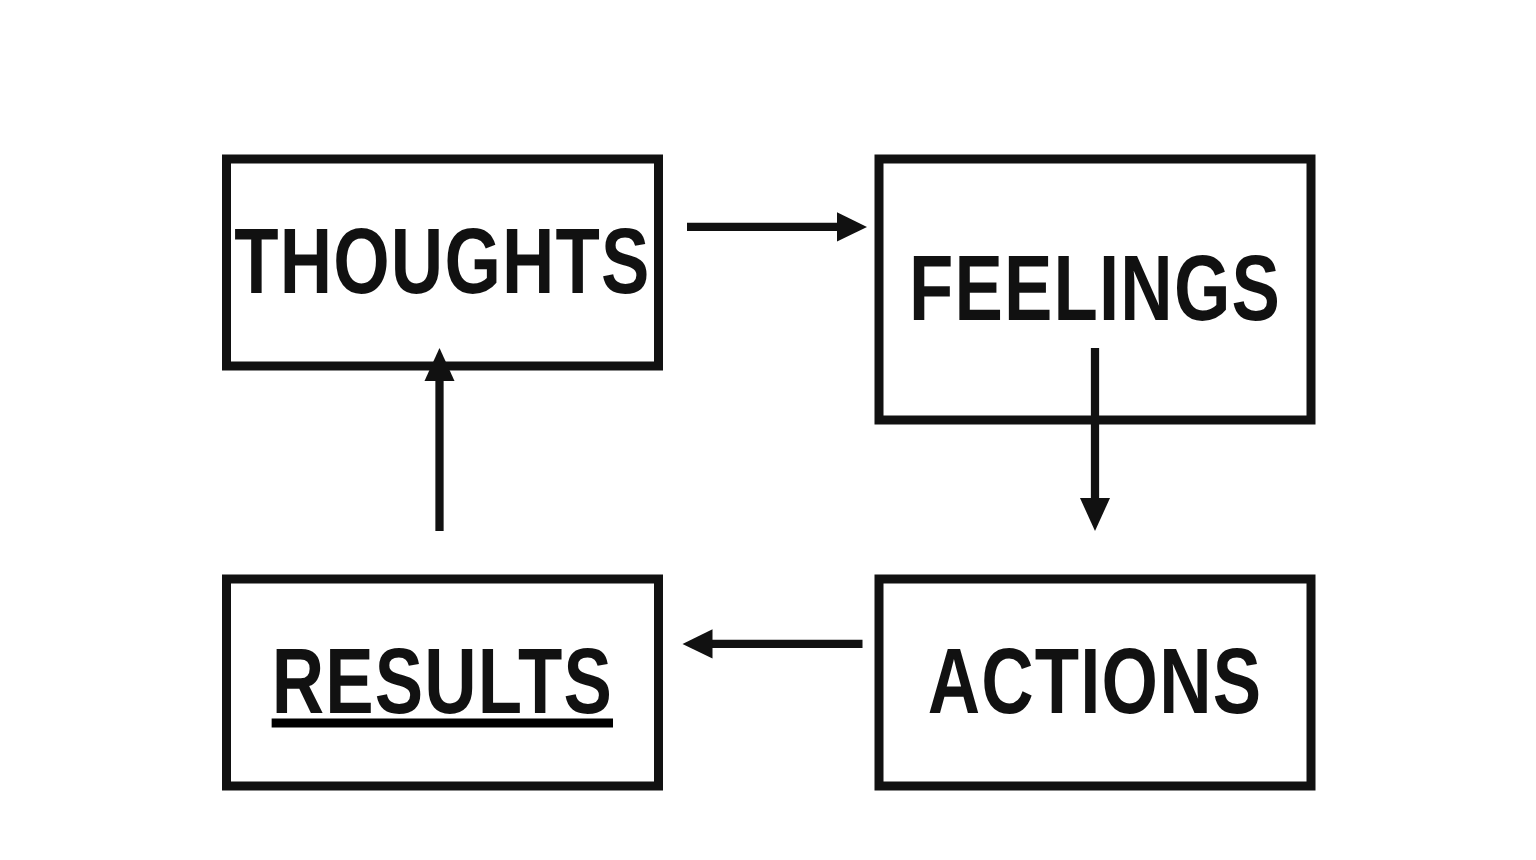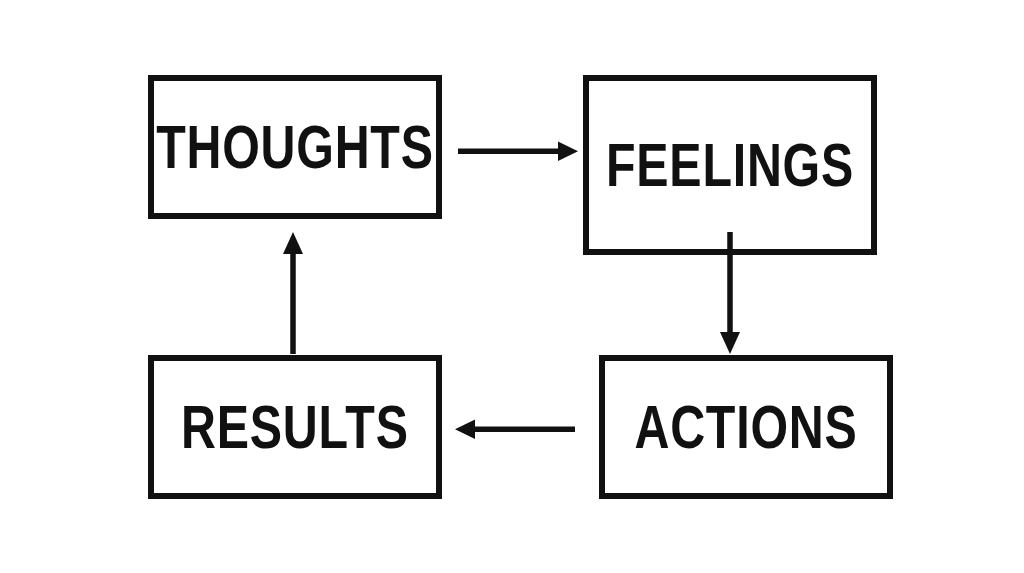--- a/index.html
+++ b/index.html
@@ -19,39 +19,40 @@
     overflow: hidden;
   }
   .node {
     position: absolute;
     box-sizing: border-box;
     background: #ffffff;
     border: 6px solid #111111;
     display: flex;
     align-items: center;
     justify-content: center;
+    margin-top: 28px;
   }
   .node-label {
     font-family: "Liberation Sans", sans-serif;
     font-weight: 700;
     font-size: 62px;
     line-height: 1;
     letter-spacing: 1px;
     color: #111111;
     text-transform: uppercase;
     transform: scaleX(0.78);
     transform-origin: center center;
     white-space: nowrap;
     user-select: none;
   }
   
   #node-thoughts { left: 148px; top: 75px;  width: 294px; height: 144px; }
   #node-feelings { left: 583px; top: 75px;  width: 294px; height: 180px; }
   #node-results  { left: 148px; top: 355px; width: 294px; height: 144px; }
-  #node-actions  { left: 599px; top: 355px; width: 294px; height: 144px; }
+  #node-actions  { left: 583px; top: 355px; width: 294px; height: 144px; }
 
   .edge {
     position: absolute;
     overflow: visible;
   }
   #edge-thoughts-feelings { left: 458px; top: 128px; width: 120px; height: 46px; }
   #edge-feelings-actions  { left: 707px; top: 232px; width: 46px;  height: 122px; }
   #edge-actions-results   { left: 455px; top: 406px; width: 120px; height: 46px; }
   #edge-results-thoughts  { left: 270px; top: 232px; width: 46px;  height: 122px; }
 
@@ -67,21 +68,21 @@
   </div>
 
   <div class="node" id="node-feelings" style="border-color: rgb(17, 17, 17);">
     <span class="node-label" style="color: rgb(17, 17, 17);">FEELINGS</span>
   </div>
 
   <div class="node" id="node-actions" style="border-color: rgb(17, 17, 17);">
     <span class="node-label" style="color: rgb(17, 17, 17);">ACTIONS</span>
   </div>
 
-  <div class="node" id="node-results" style="border-color: rgb(17, 17, 17);">
+  <div class="node" id="node-results" style="border-color: rgb(17, 17, 17); text-decoration: underline;">
     <span class="node-label" style="color: rgb(17, 17, 17);">RESULTS</span>
   </div>
 
   <svg class="edge" id="edge-thoughts-feelings" viewBox="0 0 120 46" width="120" height="46">
     <rect x="0" y="20.5" width="104" height="5.5" style="fill: rgb(17, 17, 17);"></rect>
     <polygon points="100,13.5 120,23.25 100,33" style="fill: rgb(17, 17, 17);"></polygon>
   </svg>
 
   <svg class="edge" id="edge-feelings-actions" viewBox="0 0 46 122" width="46" height="122">
     <rect x="20.25" y="0" width="5.5" height="104" style="fill: rgb(17, 17, 17);"></rect>

